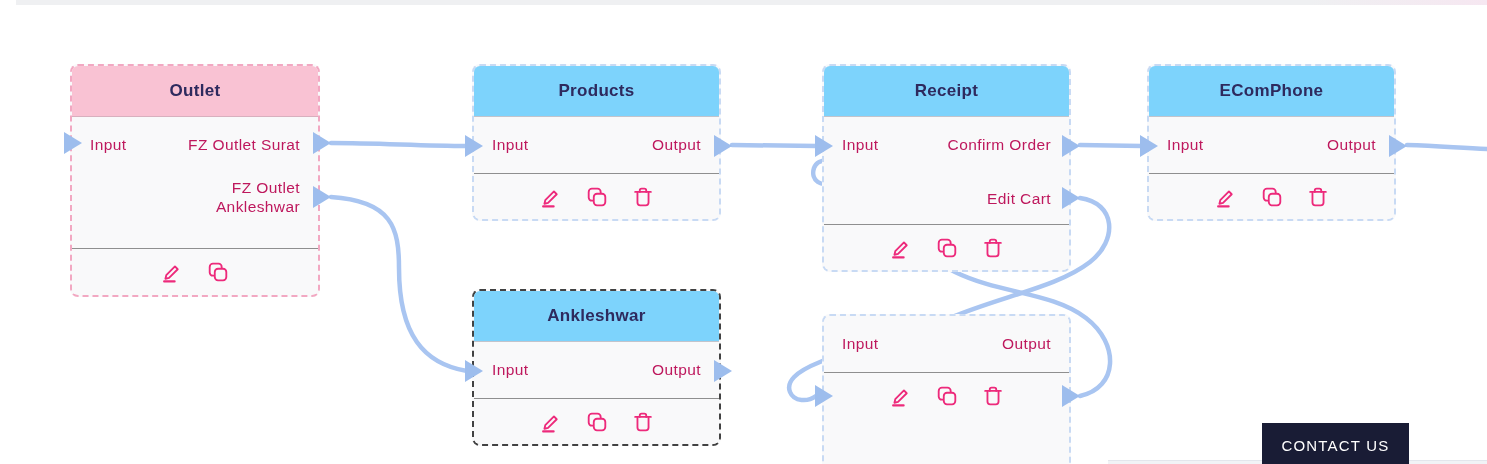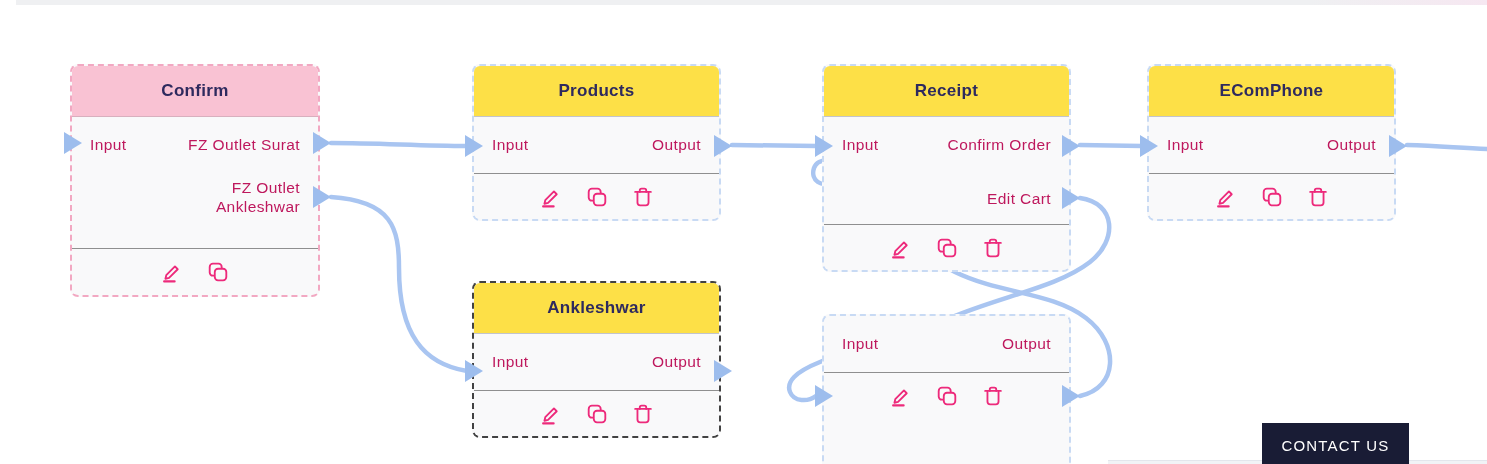--- a/index.html
+++ b/index.html
@@ -24,21 +24,21 @@
   #arrows { z-index:2; }
   
   .node {
     position:absolute; z-index:1; border:2px dashed #c8daf4; border-radius:8px;
     background:#f9f9fa; overflow:hidden;
   }
   .node.pink     { border-color:#f2a8c2; }
   .node.selected { border-color:#424242; }
   .node-header {
     height:51px; display:flex; align-items:center; justify-content:center;
-    background:#fde047; border-bottom:1px solid #c2c4cc;
+    background:#7dd3fc; border-bottom:1px solid #c2c4cc;
   }
   .node.pink .node-header { background:#f9c2d3; border-bottom-color:#d8b0be; }
   .node-title {
     font-size:17px; font-weight:bold; color:#2e2a5e; letter-spacing:.3px;
   }
   .node-body { background:#f9f9fa; }
   .port-row {
     height:56px; display:flex; align-items:center; justify-content:space-between;
     padding:0 18px; font-size:15.5px; color:#be185d; letter-spacing:.4px;
   }
@@ -53,21 +53,21 @@
     height:46px; border-top:1px solid #8f8f8f; display:flex; align-items:center;
     justify-content:center; gap:22px; background:#f9f9fa;
   }
   .icon-btn { width:24px; height:24px; display:inline-block; cursor:pointer; }
   .icon-btn svg { width:24px; height:24px; display:block; }
   
   #node-outlet     { left:70px;   top:64px;  width:250px; height:233px; }
   #node-products   { left:472px;  top:64px;  width:249px; height:157px; }
   #node-receipt    { left:822px;  top:64px;  width:249px; height:208px; }
   #node-ecomphone  { left:1147px; top:64px;  width:249px; height:157px; }
-  #node-ankleshwar { left:472px;  top:281px; width:249px; height:157px; }
+  #node-ankleshwar { left:472px;  top:289px; width:249px; height:157px; }
   #node-editcart   { left:822px;  top:314px; width:249px; height:160px; }
   
   #contact-btn {
     position:absolute; left:1262px; top:423px; width:147px; height:45px; z-index:5;
     background:#191c35; color:#fff; border:none; font-family:"Liberation Sans",sans-serif;
     font-size:15px; letter-spacing:1.2px; display:flex; align-items:center;
     justify-content:center; cursor:pointer;
   }
 </style>
 </head>
@@ -102,21 +102,21 @@
       <path d="M 732,145 L 817,146"></path>
       <path d="M 1080,145 L 1142,146"></path>
       <path d="M 1407,145 C 1440,146 1460,148 1487,149"></path>
       <path d="M 1080,198 C 1116,203 1118,240 1090,262 C 1058,287 1002,296 950,318 C 908,336 850,350 820,362 C 795,372 786,382 790,392 C 794,402 808,402 816,396"></path>
       <path d="M 1080,396 C 1118,388 1120,344 1086,318 C 1052,292 1000,294 955,272 C 915,252 870,234 852,204 C 845,192 849,182 843,172 C 836,158 818,157 814,168 C 810,180 822,189 833,181 C 841,175 839,161 827,153 L 819,149"></path>
     </g>
   </svg>
 
   <div class="node pink" id="node-outlet">
     <div class="node-header">
-      <span class="node-title">Confirm</span>
+      <span class="node-title">Outlet</span>
     </div>
     <div class="node-body">
       <div class="port-row">
         <span class="port in">Input</span>
         <span class="port out">FZ Outlet Surat</span>
       </div>
       <div class="port-row tall">
         <span class="port out wrap">FZ Outlet Ankleshwar</span>
       </div>
     </div>

